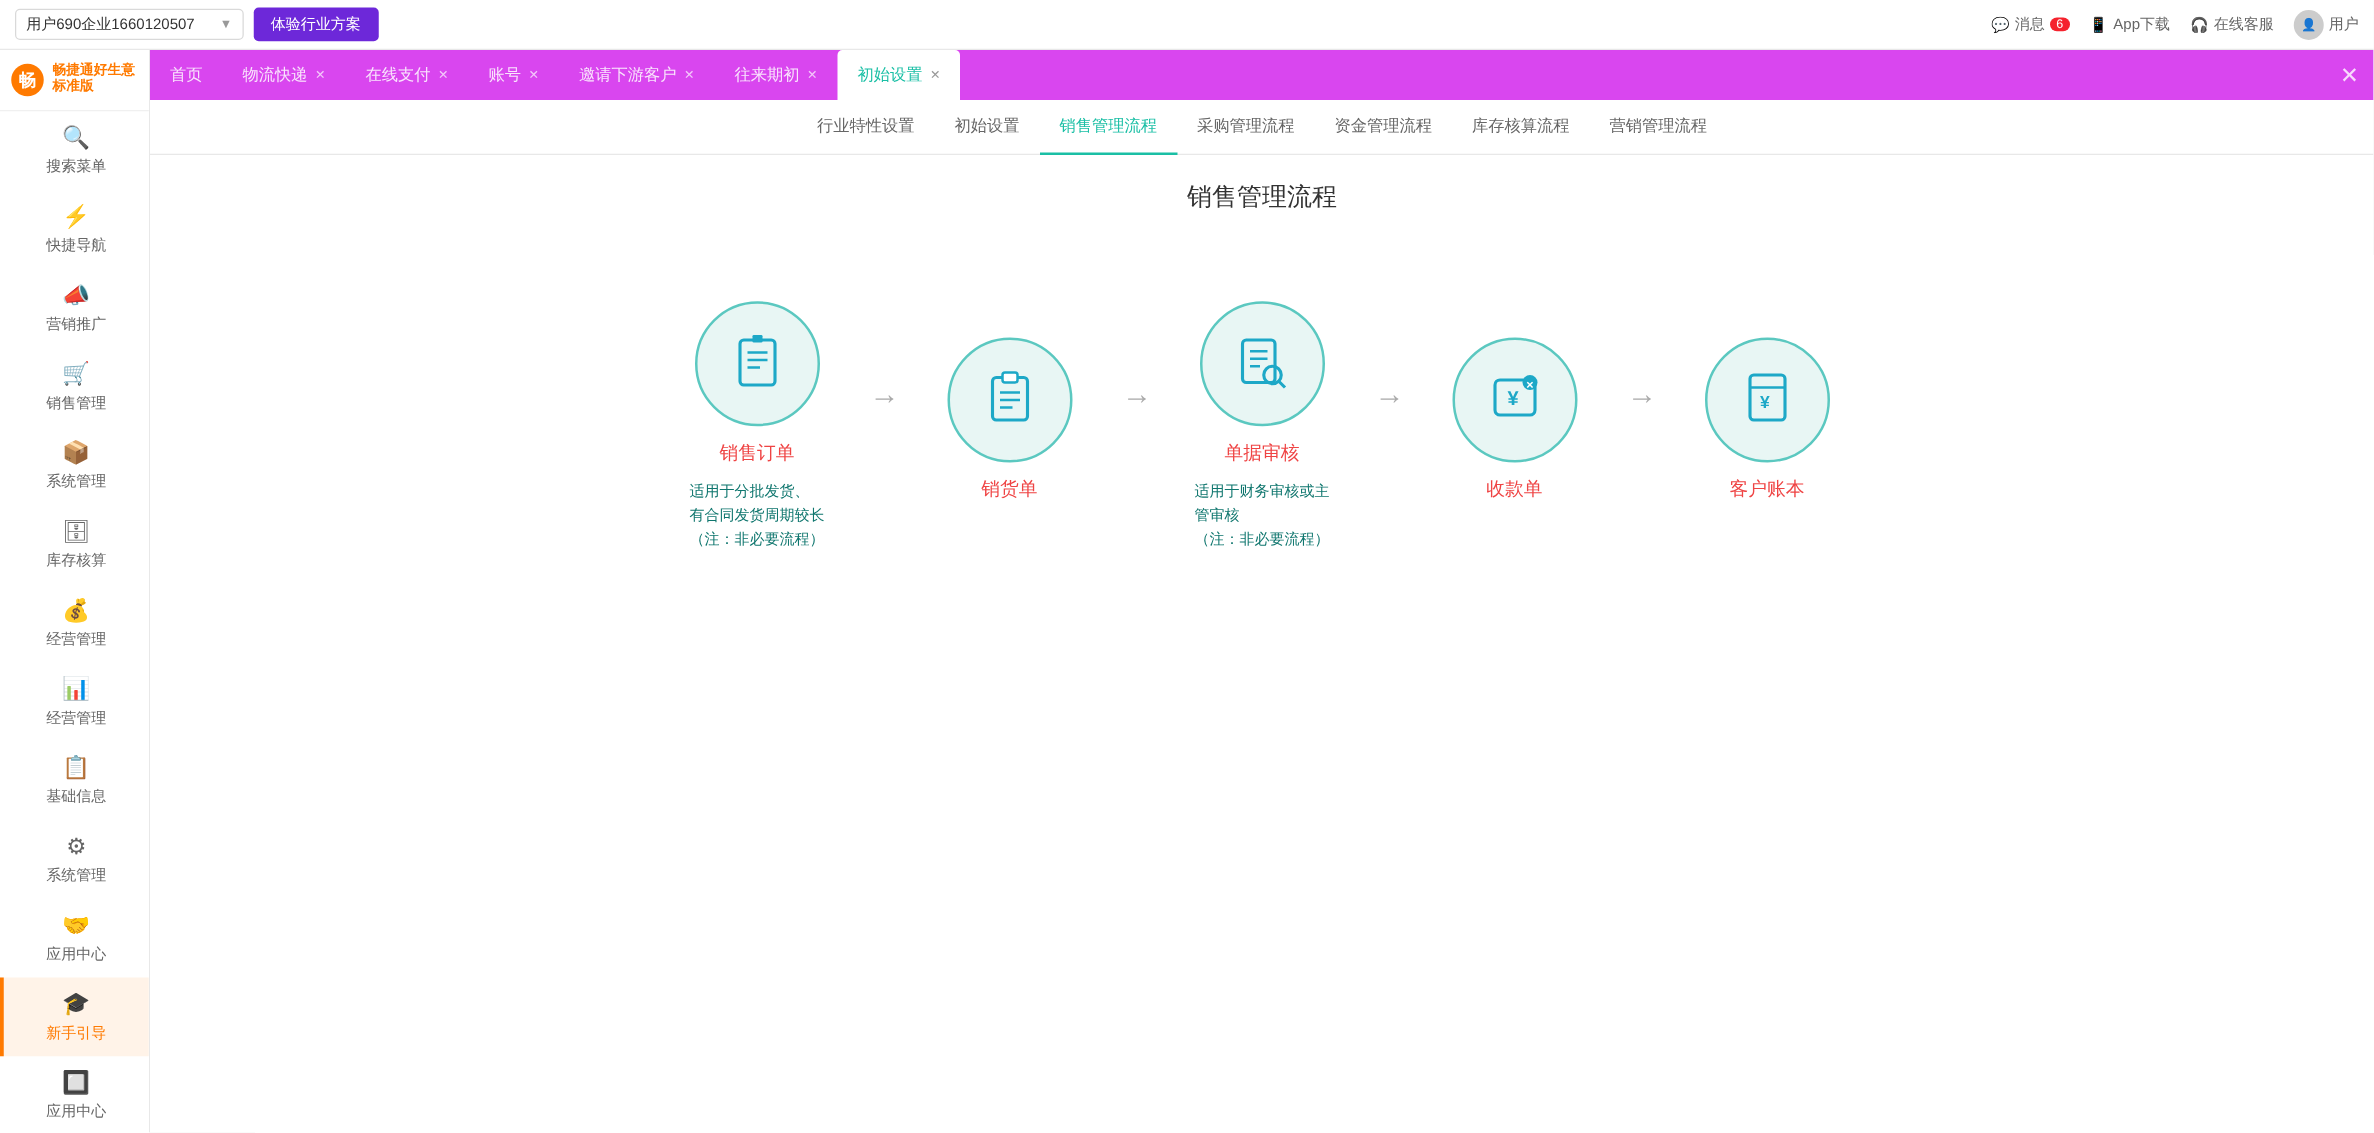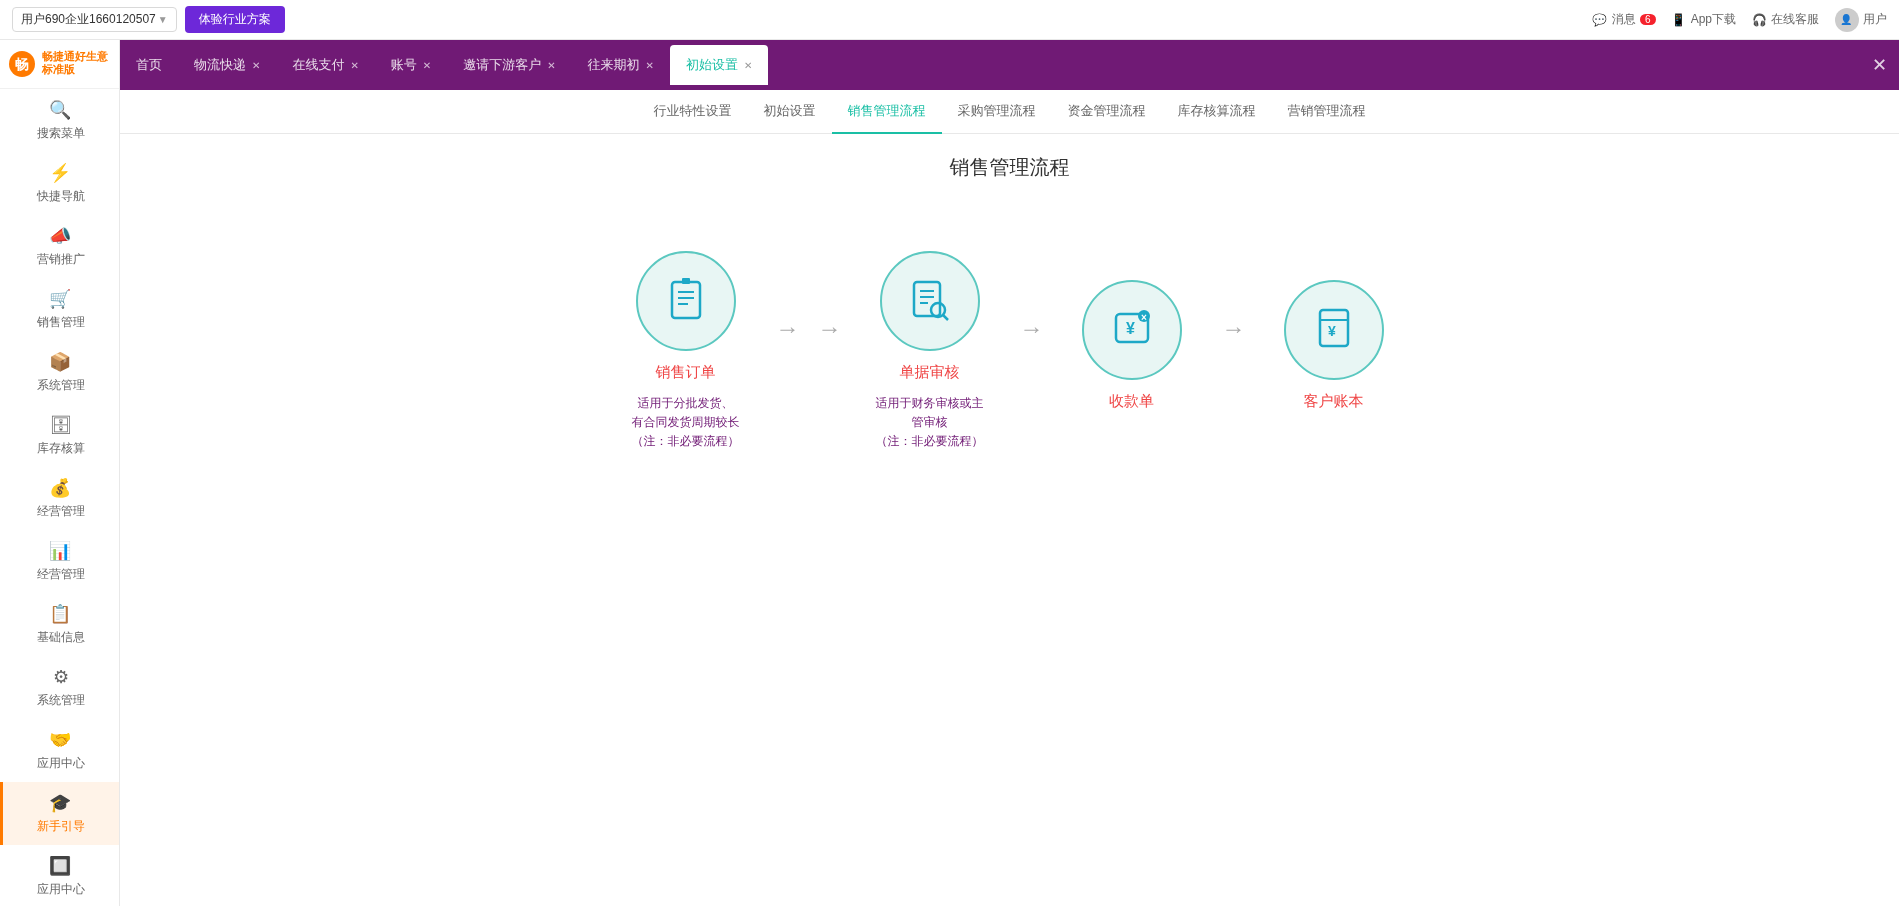--- a/index.html
+++ b/index.html
@@ -1,21 +1,21 @@
 <!DOCTYPE html>
 <html><head>
   <meta charset="utf-8">
   <style>
     * { box-sizing: border-box; margin: 0; padding: 0; }
     body { font-family: 'Microsoft YaHei', Arial, sans-serif; font-size: 13px; background: #f5f5f5; color: #333; display: flex; flex-direction: column; height: 100vh; overflow: hidden; }
 
     
     .top-bar { height: 40px; background: #fff; border-bottom: 1px solid #e8e8e8; display: flex; align-items: center; padding: 0 12px; justify-content: space-between; }
     .top-bar-left { display: flex; align-items: center; gap: 8px; }
-    .user-select { border: 1px solid #d9d9d9; border-radius: 4px; padding: 3px 8px; font-size: 12px; cursor: pointer; display: flex; align-items: center; gap: 2px; color: #333; }
+    .user-select { border: 1px solid #d9d9d9; border-radius: 4px; padding: 3px 8px; font-size: 12px; cursor: pointer; display: flex; align-items: center; gap: 20px; color: #333; }
     .user-select .arrow { color: #999; font-size: 10px; }
     .trial-btn { background: #6d28d9; color: #fff; border: none; border-radius: 4px; padding: 5px 14px; font-size: 12px; cursor: pointer; }
     .top-bar-right { display: flex; align-items: center; gap: 16px; font-size: 12px; color: #666; }
     .top-bar-right .icon-group { display: flex; align-items: center; gap: 4px; cursor: pointer; }
     .badge { background: #f5222d; color: #fff; border-radius: 8px; padding: 0 4px; font-size: 10px; min-width: 16px; text-align: center; }
     .avatar { width: 24px; height: 24px; border-radius: 50%; background: #ccc; display: flex; align-items: center; justify-content: center; font-size: 10px; color: #fff; }
 
     
     .main-layout { display: flex; flex: 1; overflow: hidden; }
 
@@ -25,21 +25,21 @@
     .logo-icon { width: 28px; height: 28px; }
     .logo-text { font-size: 11px; color: #ff7a00; font-weight: bold; line-height: 1.2; font-family: Liberation Mono, monospace; }
     .sidebar-item { display: flex; flex-direction: column; align-items: center; padding: 10px 4px; cursor: pointer; color: #666; font-size: 12px; gap: 4px; border-left: 3px solid transparent; }
     .sidebar-item.active { background: #fff3e8; color: #ff7a00; border-left-color: #ff7a00; }
     .sidebar-item .si-icon { font-size: 18px; }
 
     
     .content-area { flex: 1; display: flex; flex-direction: column; overflow: hidden; }
 
     
-    .nav-tabs { background: #701a75; display: flex; align-items: center; height: 50px; padding: 0 0 0 0; position: relative; }
+    .nav-tabs { background: #d946ef; display: flex; align-items: center; height: 40px; padding: 0 0 0 0; position: relative; }
     .nav-tab { padding: 0 16px; height: 40px; display: flex; align-items: center; gap: 4px; cursor: pointer; color: rgba(255,255,255,0.85); font-size: 13px; white-space: nowrap; }
     .nav-tab.active { background: #fff; color: #1abfa5; border-radius: 4px 4px 0 0; }
     .nav-tab .close-x { font-size: 10px; color: rgba(255,255,255,0.7); margin-left: 2px; }
     .nav-tab.active .close-x { color: #999; }
     .nav-close-all { margin-left: auto; padding: 0 12px; color: rgba(255,255,255,0.8); cursor: pointer; font-size: 18px; }
 
     
     .sub-header { background: #fff; border-bottom: 1px solid #e8e8e8; display: flex; align-items: center; padding: 0 20px; height: 44px; gap: 0; flex-direction: column; }
     .sub-tab { padding: 0 16px; height: 44px; display: flex; align-items: center; cursor: pointer; font-size: 13px; color: #666; border-bottom: 2px solid transparent; white-space: nowrap; }
     .sub-tab.active { color: #1abfa5; border-bottom-color: #1abfa5; }
@@ -51,21 +51,21 @@
 
     
     .page-title { text-align: center; font-size: 20px; font-weight: 500; color: #333; margin-bottom: 50px; }
 
     
     .flow-diagram { display: flex; align-items: center; justify-content: center; gap: 0; padding: 20px 40px; }
     .flow-step { display: flex; flex-direction: column; align-items: center; gap: 12px; min-width: 160px; }
     .flow-circle { width: 100px; height: 100px; border-radius: 50%; background: #e8f6f4; border: 2px solid #5bc8c0; display: flex; align-items: center; justify-content: center; }
     .flow-circle svg { width: 48px; height: 48px; }
     .flow-step-name { font-size: 15px; color: #ef4444; font-weight: 500; }
-    .flow-step-desc { font-size: 12px; color: #701a75; text-align: center; line-height: 1.6; }
+    .flow-step-desc { font-size: 12px; color: #0f766e; text-align: left; line-height: 1.6; }
     .flow-arrow { font-size: 20px; color: #aaa; padding: 0 10px; margin-bottom: 50px; letter-spacing: -2px; }
   </style>
 </head>
 <body>
 
 <div class="top-bar">
   <div class="top-bar-left">
     <div class="user-select">
       <span>用户690企业1660120507</span>
       <span class="arrow">▼</span>
@@ -248,20 +248,33 @@
     <line x1="16" y1="16" x2="32" y2="16" stroke="#1da8c7" stroke-width="2"></line>
     <line x1="16" y1="22" x2="32" y2="22" stroke="#1da8c7" stroke-width="2"></line>
     <line x1="16" y1="28" x2="26" y2="28" stroke="#1da8c7" stroke-width="2"></line>
     <rect x="20" y="2" width="8" height="6" rx="1" fill="#1da8c7"></rect>
   </svg></span>
     </div>
     <span class="flow-step-name">销售订单</span>
     <span class="flow-step-desc">适用于分批发货、<br>有合同发货周期较长<br>（注：非必要流程）</span>
   </div>
           <div class="flow-arrow" style="font-size: 24px; color: rgb(170, 170, 170);">→</div>
+          <div class="flow-step">
+    <div class="flow-circle">
+      <span><svg viewBox="0 0 48 48" fill="none" xmlns="http://www.w3.org/2000/svg" width="48" height="48">
+    <rect x="10" y="8" width="28" height="34" rx="3" stroke="#1da8c7" stroke-width="2.5" fill="none"></rect>
+    <rect x="18" y="4" width="12" height="8" rx="2" stroke="#1da8c7" stroke-width="2" fill="white"></rect>
+    <line x1="16" y1="20" x2="32" y2="20" stroke="#1da8c7" stroke-width="2"></line>
+    <line x1="16" y1="26" x2="32" y2="26" stroke="#1da8c7" stroke-width="2"></line>
+    <line x1="16" y1="32" x2="26" y2="32" stroke="#1da8c7" stroke-width="2"></line>
+  </svg></span>
+    </div>
+    <span class="flow-step-name">销货单</span>
+    <span class="flow-step-desc"></span>
+  </div>
           <div class="flow-arrow" style="font-size: 24px; color: rgb(170, 170, 170);">→</div>
           <div class="flow-step">
     <div class="flow-circle">
       <span><svg viewBox="0 0 48 48" fill="none" xmlns="http://www.w3.org/2000/svg" width="48" height="48">
     <rect x="8" y="6" width="26" height="34" rx="3" stroke="#1da8c7" stroke-width="2.5" fill="none"></rect>
     <line x1="14" y1="15" x2="28" y2="15" stroke="#1da8c7" stroke-width="2"></line>
     <line x1="14" y1="21" x2="28" y2="21" stroke="#1da8c7" stroke-width="2"></line>
     <line x1="14" y1="27" x2="22" y2="27" stroke="#1da8c7" stroke-width="2"></line>
     <circle cx="32" cy="34" r="7" stroke="#1da8c7" stroke-width="2.5" fill="none"></circle>
     <line x1="37" y1="39" x2="42" y2="44" stroke="#1da8c7" stroke-width="2.5"></line>

